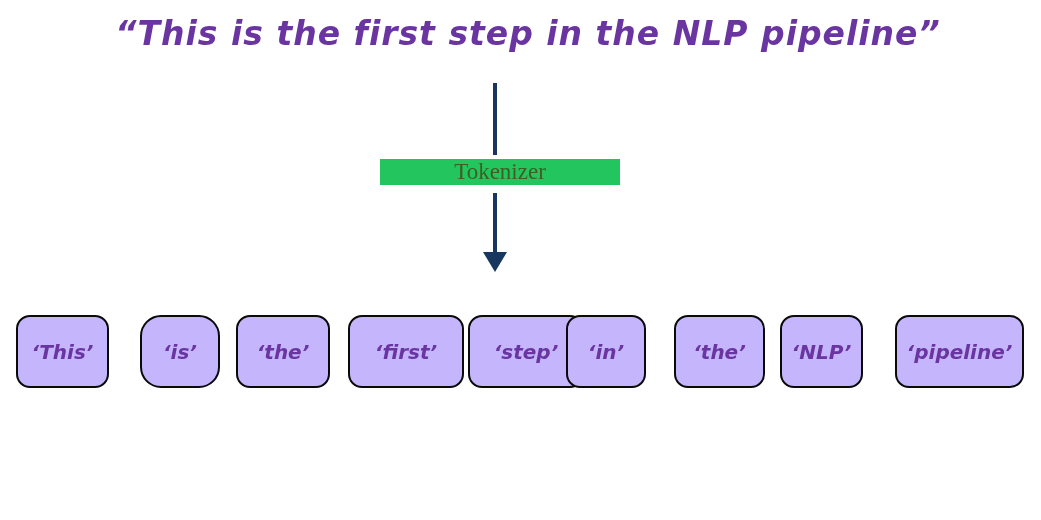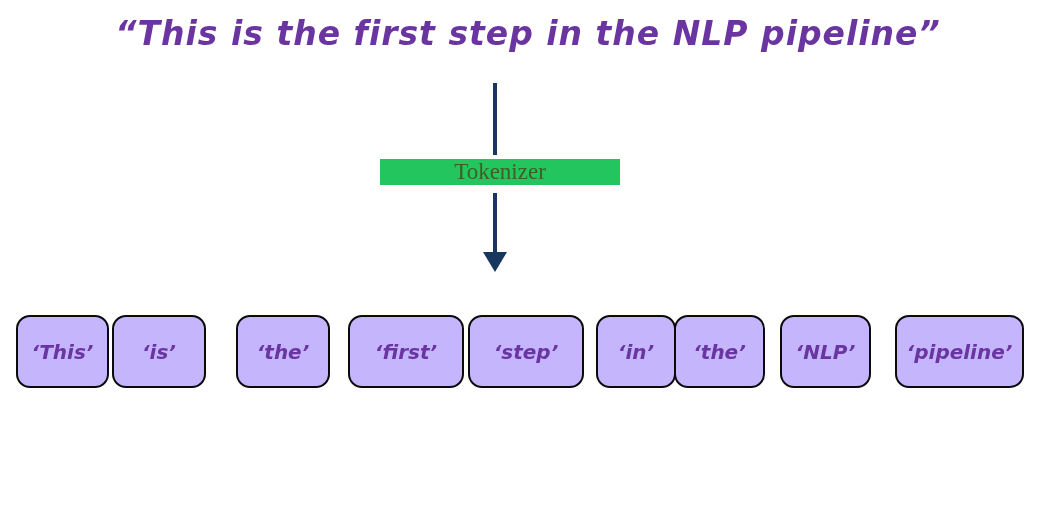--- a/index.html
+++ b/index.html
@@ -88,29 +88,29 @@
   <div class="arrow-line top"></div>
 
   <div class="arrow-label">Tokenizer</div>
 
   <div class="arrow-line bottom"></div>
 
   <div class="arrow-head"></div>
 
   <div class="token-box" style="left:16px;  width:93px;">‘This’</div>
 
-  <div class="token-box" style="left:112px; width:94px;">‘is’</div>
+  <div class="token-box" style="left:140px; width:80px;border-radius:21px;">‘is’</div>
 
   <div class="token-box" style="left:236px; width:94px;">‘the’</div>
 
   <div class="token-box" style="left:348px; width:116px;">‘first’</div>
 
   <div class="token-box" style="left:468px; width:116px;">‘step’</div>
 
-  <div class="token-box" style="left:566px; width:80px;margin-left:30px;">‘in’</div>
+  <div class="token-box" style="left:566px; width:80px;">‘in’</div>
 
   <div class="token-box" style="left:674px; width:91px;">‘the’</div>
 
-  <div class="token-box" style="left:780px; width:91px;text-align:right;">‘NLP’</div>
+  <div class="token-box" style="left:780px; width:83px;text-align:right;">‘NLP’</div>
 
   <div class="token-box" style="left:895px; width:129px;">‘pipeline’</div>
 
 </div>
 
 </body></html>

